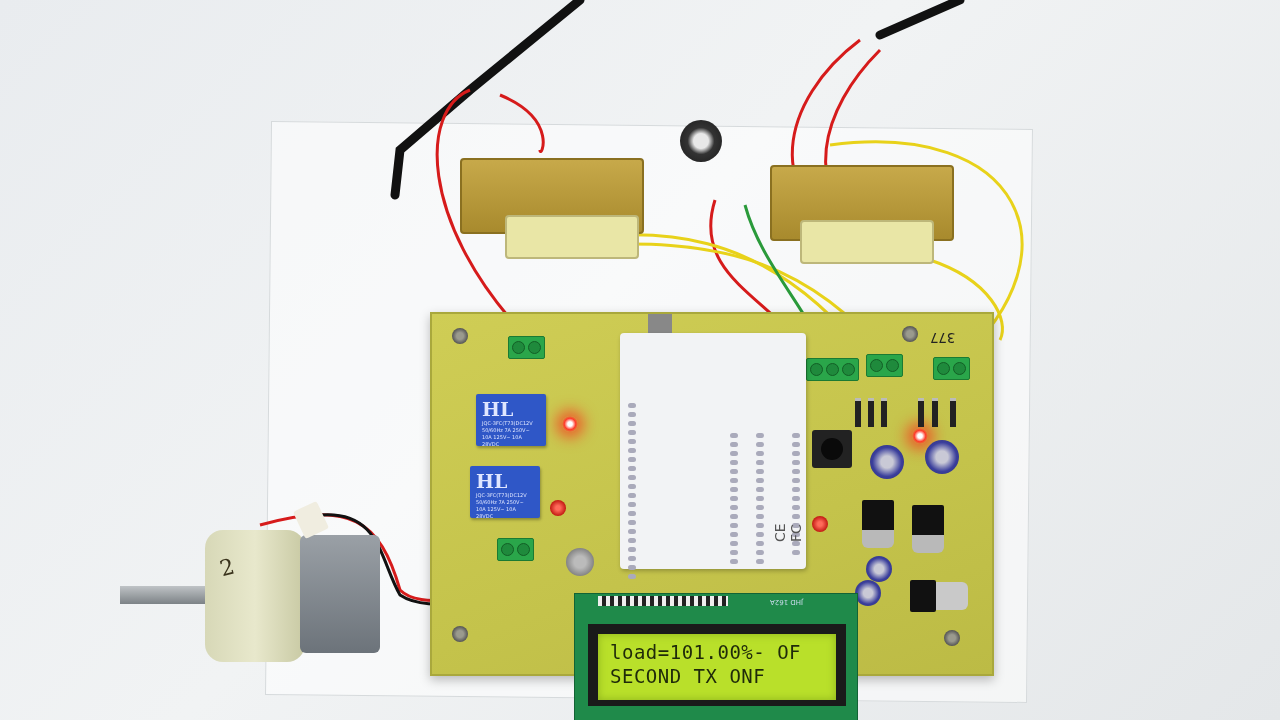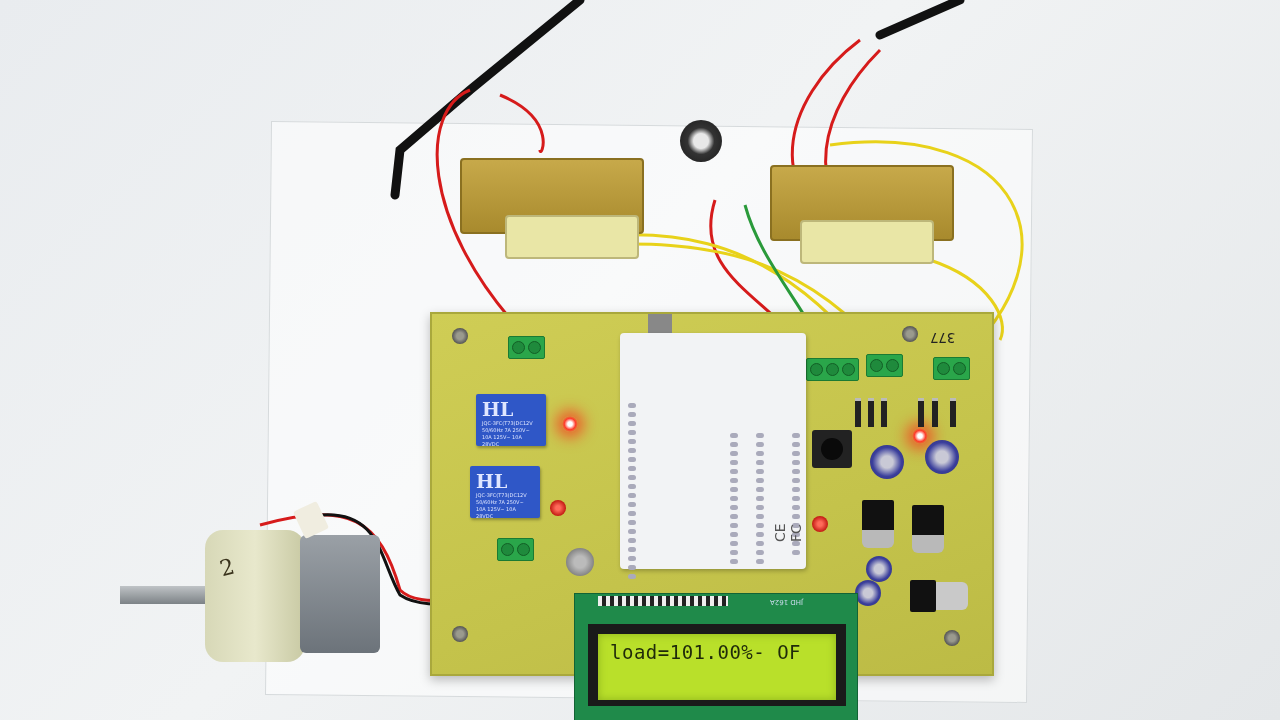--- a/index.html
+++ b/index.html
@@ -237,13 +237,14 @@
 <div id="motor-can" class="abs"></div>
 <div id="motor-label" class="abs">2</div>
 <div class="abs" style="left:298px;top:505px;width:26px;height:30px;background:#f0ede0;border-radius:3px;transform:rotate(-25deg)"></div>
 
 <div id="lcd-pcb" class="abs"></div>
 <div class="abs header-pins"></div>
 <div id="lcd-model" class="abs">JHD 162A</div>
 <div id="lcd-bezel" class="abs"></div>
 <div id="lcd-screen" class="abs">
   <div class="lcd-line">load=101.00%- OF</div>
+  <div class="lcd-line">SECOND TX ONF</div>
 </div>
 
 </body></html>

